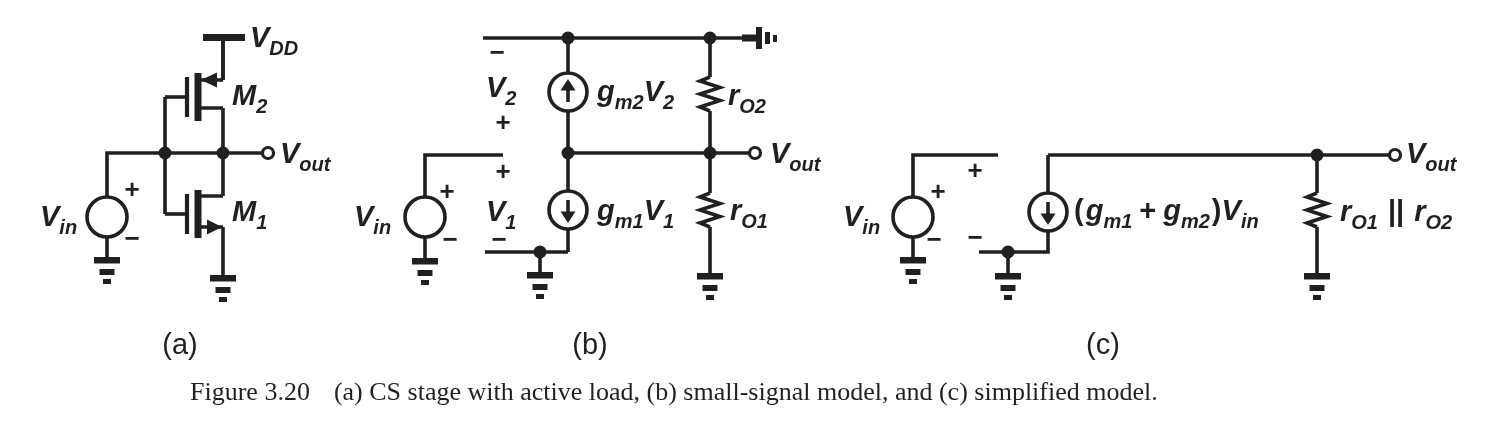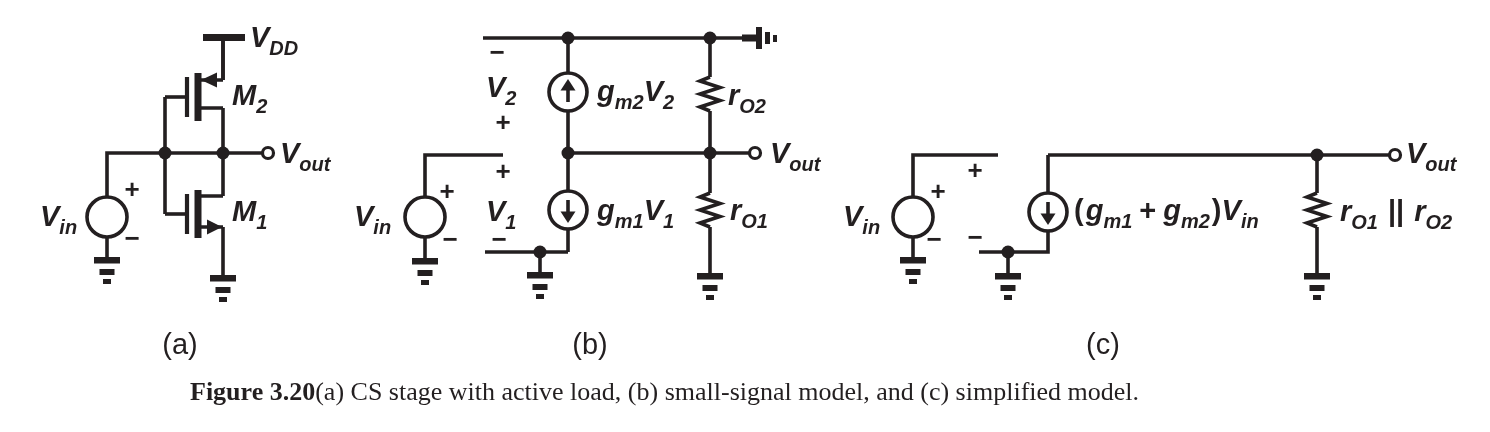--- a/index.html
+++ b/index.html
@@ -17,21 +17,21 @@
   .term{ fill:var(--bg); stroke:var(--ink); stroke-width:3.2; }
   
   text { fill:var(--ink); }
   .lbl { font-family:"Liberation Sans",sans-serif; font-size:29px; font-weight:bold; font-style:italic; }
   .sub { font-size:20px; }
   .sign{ font-family:"Liberation Sans",sans-serif; font-size:26px; font-weight:bold; font-style:normal; }
   .paren{ font-style:normal; }
   .tag { font-family:"Liberation Sans",sans-serif; font-size:29px; font-weight:normal; font-style:normal; }
   .caption { position:absolute; left:190px; top:377px; white-space:nowrap;
              font-family:"Liberation Serif",serif; font-size:26px; color:var(--ink); }
-  .cap-bold { font-weight:bold; }
+  .cap-bold { font-weight:normal; margin-right:24px; }
 </style>
 </head>
 <body>
 
 <svg class="stage" width="1490" height="432" viewBox="0 0 1490 432" xmlns="http://www.w3.org/2000/svg">
   <defs>
     <g id="gnd">
       <rect x="-13" y="0" width="26" height="6.5" class="f"></rect>
       <rect x="-7.5" y="12" width="15" height="6" class="f"></rect>
       <rect x="-4" y="22" width="8" height="5" class="f"></rect>

